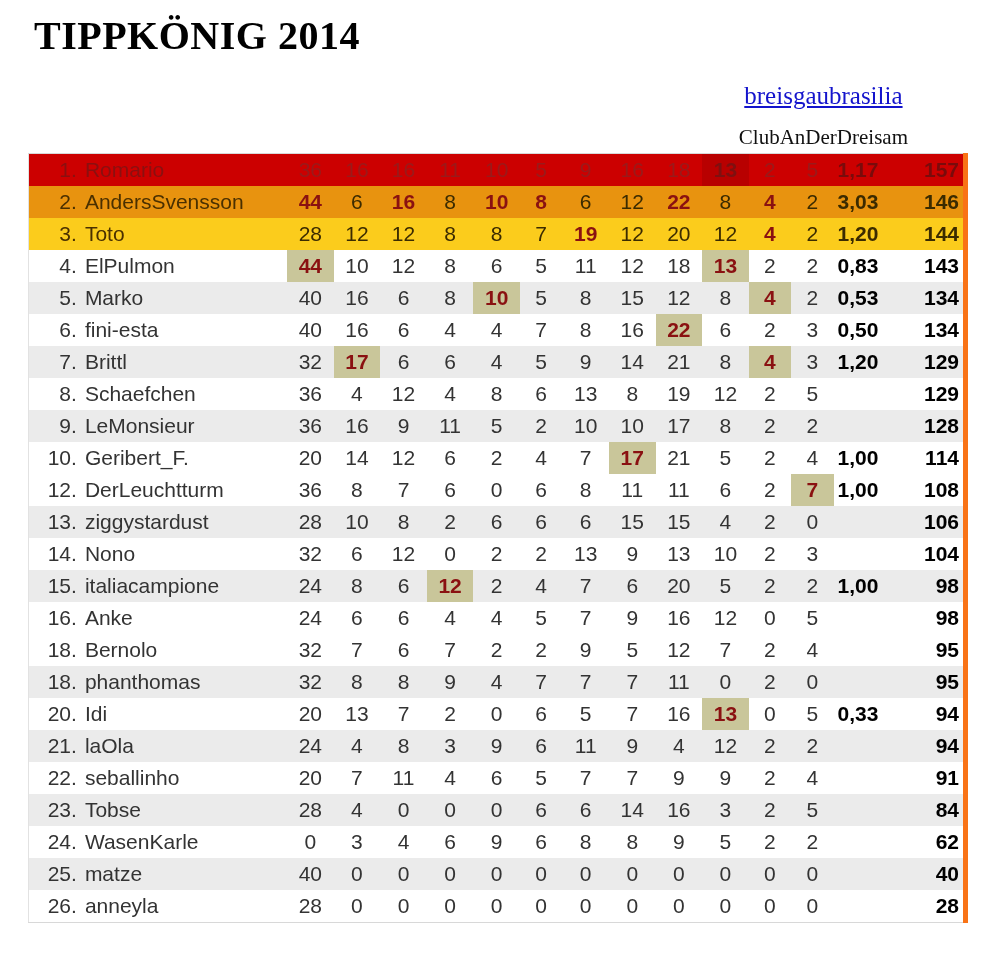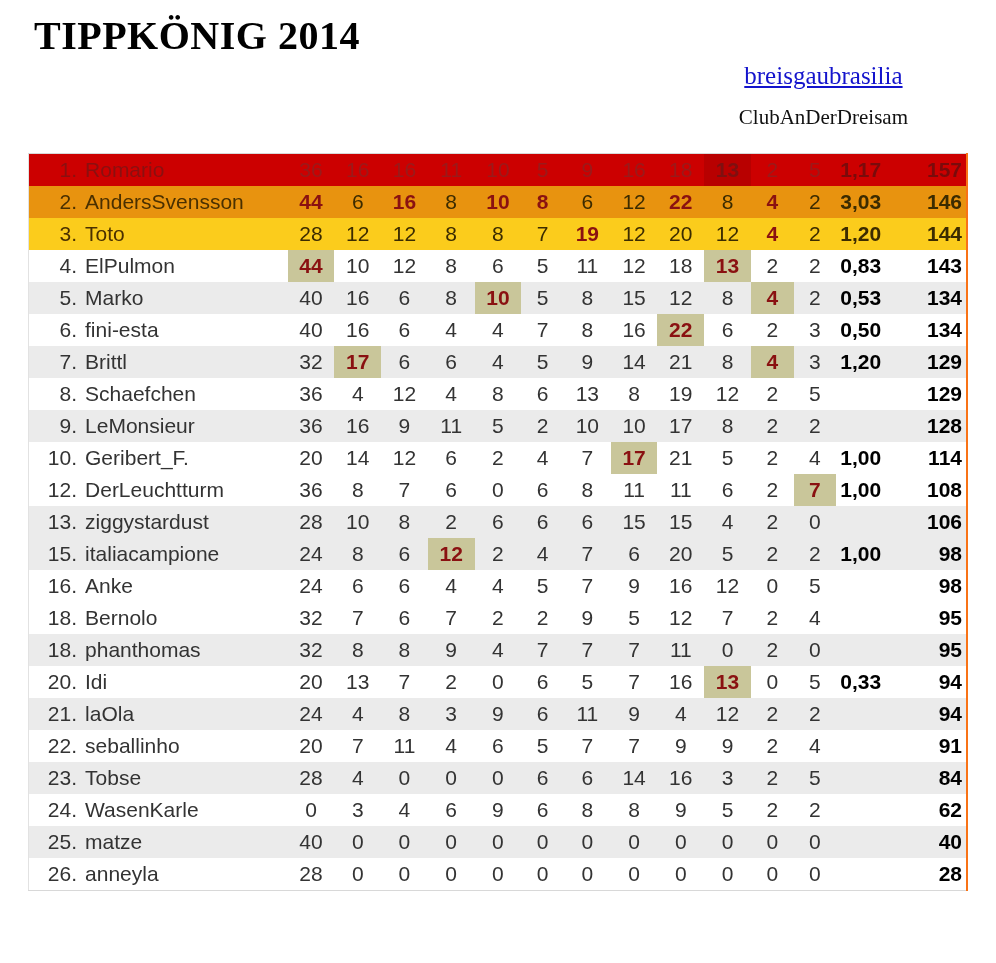--- a/index.html
+++ b/index.html
@@ -35,20 +35,21 @@
     text-align: center;
     line-height: 1.15;
   }
   .club-link {
     font-family: "Liberation Serif", serif;
     font-size: 25px;
     color: #1414cc;
     text-decoration: underline;
     display: block;
     cursor: pointer;
+    margin-top: 20px;
   }
   .club-sub {
     font-family: "Liberation Serif", serif;
     font-size: 21px;
     color: #111111;
     display: block;
     margin-top: 14px;
   }
   table.rank {
     position: absolute;
@@ -111,21 +112,21 @@
   .hl {
     background: #c9c69a !important;
     font-weight: bold;
     color: #8a1111 !important;
   }
   tr.r-gold .hl { background: #b80000 !important; color: #7e1010 !important; }
   tr.r-silver .hl { background: #e8930f !important; color: #8a1111 !important; }
   tr.r-bronze .hl { background: #fbcc1c !important; color: #8a1111 !important; }
   tr.first-row td { border-top: 1px solid #d8d8d8; }
   tr td:first-child { border-left: 1px solid #e2e2e2; }
-  tr td:last-child { border-right: 2px solid #f97316; }
+  tr td:last-child { border-right: 5px solid #f97316; }
   tr:last-child td { border-bottom: 1px solid #d8d8d8; }
 </style>
 </head>
 <body>
 
 <div class="page">
 
   <div class="title">TIPPKÖNIG 2014</div>
 
   <div class="club-block">
@@ -344,20 +345,38 @@
           <td class="num">6</td>
           <td class="num">6</td>
           <td class="num">15</td>
           <td class="num">15</td>
           <td class="num">4</td>
           <td class="num">2</td>
           <td class="num">0</td>
           <td class="quote"></td>
           <td class="total">106</td>
         </tr>
+        <tr class="r-plain">
+          <td class="pos">14.</td>
+          <td class="name">Nono</td>
+          <td class="num">32</td>
+          <td class="num">6</td>
+          <td class="num">12</td>
+          <td class="num">0</td>
+          <td class="num">2</td>
+          <td class="num">2</td>
+          <td class="num">13</td>
+          <td class="num">9</td>
+          <td class="num">13</td>
+          <td class="num">10</td>
+          <td class="num">2</td>
+          <td class="num">3</td>
+          <td class="quote"></td>
+          <td class="total">104</td>
+        </tr>
         <tr class="r-alt">
           <td class="pos">15.</td>
           <td class="name">italiacampione</td>
           <td class="num">24</td>
           <td class="num">8</td>
           <td class="num">6</td>
           <td class="num hl">12</td>
           <td class="num">2</td>
           <td class="num">4</td>
           <td class="num">7</td>

